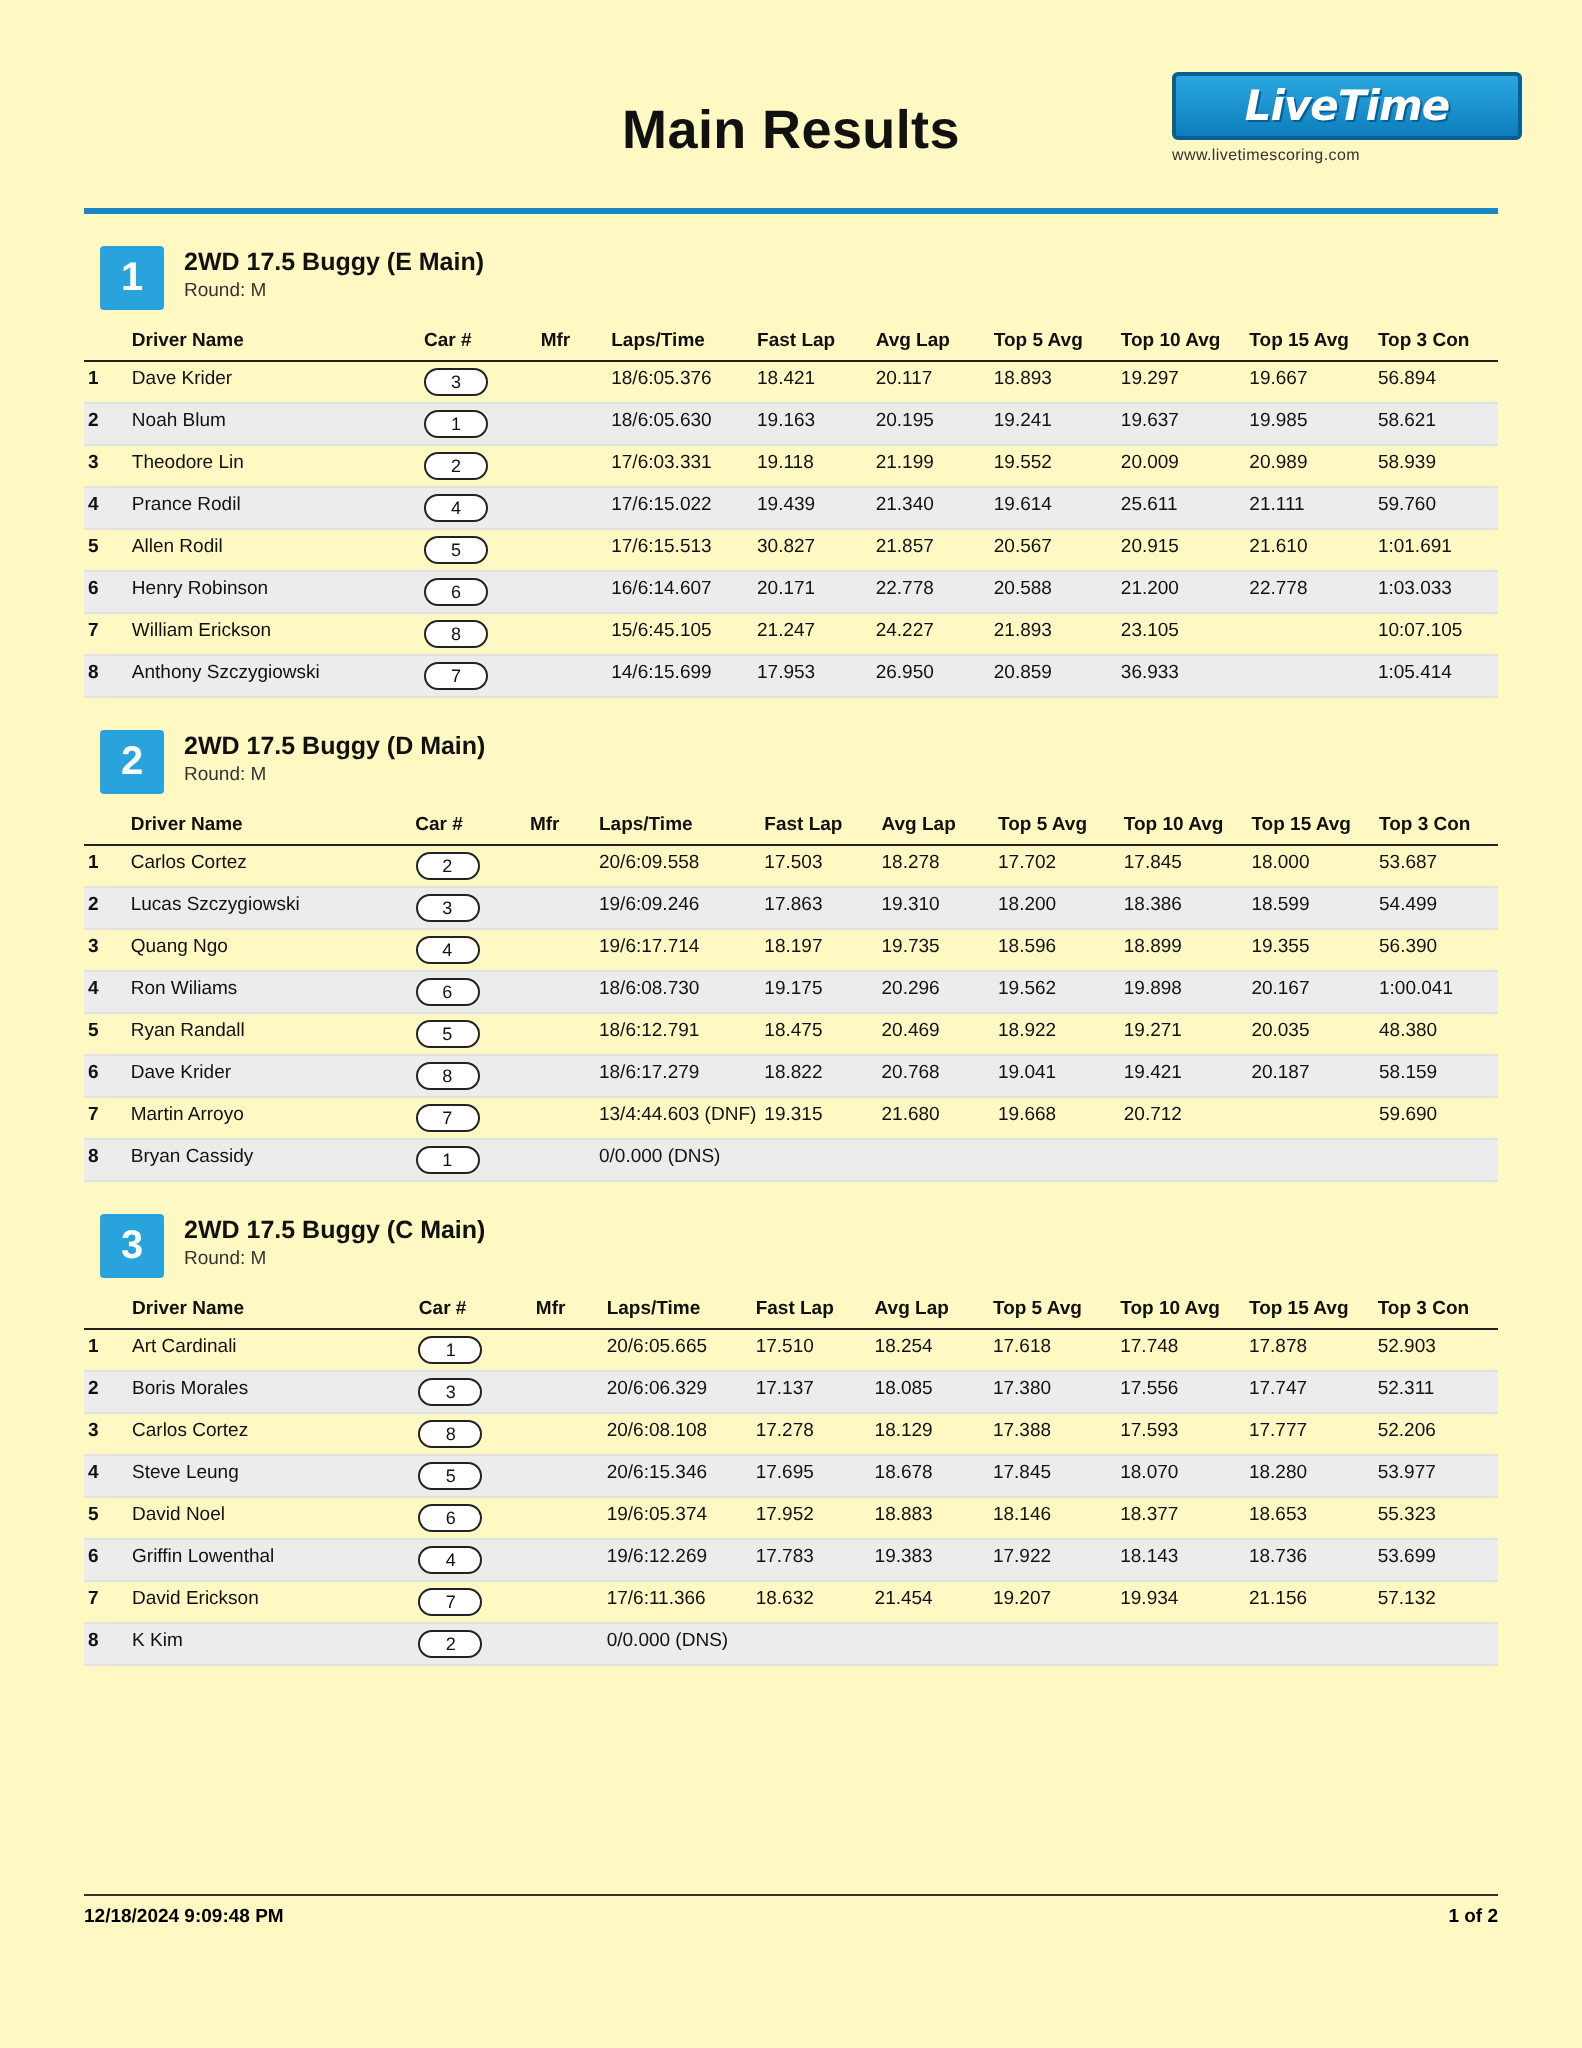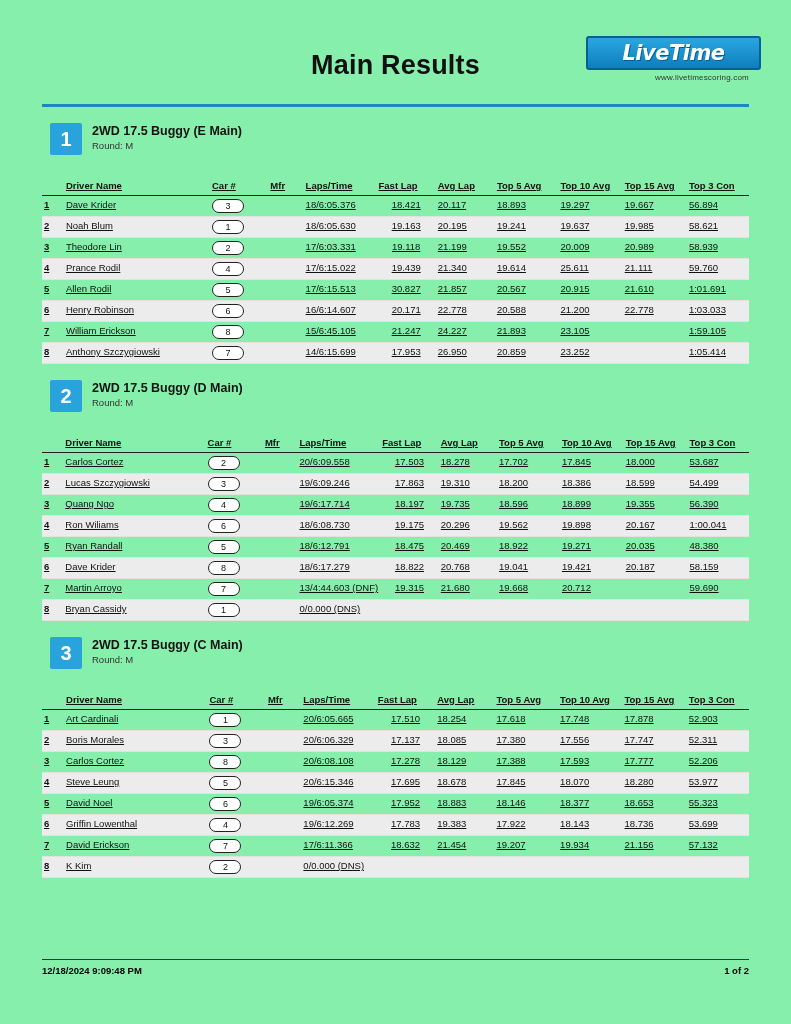--- a/index.html
+++ b/index.html
@@ -6,21 +6,21 @@
     margin: 0;
     padding: 0;
     background: #d8d8d8;
   }
   body {
     font-family: "Liberation Sans", sans-serif;
   }
   .page {
     width: 791px;
     height: 1024px;
-    background: #86efac;
+    background: #fef9c3;
     position: relative;
     box-sizing: border-box;
     padding: 0;
     overflow: hidden;
   }
   .header {
     position: relative;
     height: 100px;
   }
   .main-title {
@@ -32,21 +32,21 @@
     font-size: 27px;
     font-weight: bold;
     color: #111;
     letter-spacing: 0.2px;
   }
   .logo-wrap {
     position: absolute;
     right: 42px;
     top: 36px;
     width: 163px;
-    text-align: right;
+    text-align: left;
   }
   .logo-box {
     width: 175px;
     height: 34px;
     background: linear-gradient(#2aa7e0, #0d7ebd);
     border: 2px solid #0a5f92;
     border-radius: 3px;
     box-sizing: border-box;
     display: flex;
     align-items: center;
@@ -106,24 +106,23 @@
     color: #111;
   }
   .race-round {
     font-size: 9.5px;
     color: #333;
     margin-top: 2px;
   }
   table.results {
     width: 100%;
     border-collapse: collapse;
-    margin-top: 22px;
+    margin-top: 7px;
     font-size: 9.5px;
     color: #111;
-    text-decoration: underline;
   }
   table.results th {
     font-size: 9.5px;
     font-weight: bold;
     text-align: left;
     padding: 3px 2px 4px 2px;
     border-bottom: 1px solid #222;
     white-space: nowrap;
   }
   table.results td {
@@ -133,42 +132,42 @@
     vertical-align: top;
   }
   table.results tbody tr.alt td {
     background: #ececec;
   }
   .c-pos { width: 20px; font-weight: bold; text-align: left; padding-left: 2px !important; }
   .c-driver { width: 150px; }
   .c-car { width: 58px; }
   .c-mfr { width: 34px; }
   .c-laps { width: 72px; }
-  .c-fast { width: 58px; text-align: center; }
+  .c-fast { width: 58px; }
   .c-avg { width: 58px; }
   .c-t5 { width: 62px; }
   .c-t10 { width: 62px; }
   .c-t15 { width: 62px; }
   .c-t3 { width: 60px; }
   .carnum {
     display: inline-block;
     min-width: 20px;
     padding: 0 5px;
     border: 1px solid #222;
     border-radius: 8px;
     text-align: center;
     font-size: 9px;
     line-height: 12px;
     background: #fff;
   }
   .footer {
     position: absolute;
     left: 42px;
     right: 42px;
-    bottom: 48px;
+    bottom: 60px;
   }
   .footer-rule {
     height: 1px;
     background: #333;
     margin-bottom: 5px;
   }
   .footer-row {
     display: flex;
     align-items: flex-start;
     justify-content: space-between;
@@ -306,32 +305,32 @@
             <td class="c-pos">7</td>
             <td class="c-driver">William Erickson</td>
             <td class="c-car"><span class="carnum">8</span></td>
             <td class="c-mfr"></td>
             <td class="c-laps">15/6:45.105</td>
             <td class="c-fast">21.247</td>
             <td class="c-avg">24.227</td>
             <td class="c-t5">21.893</td>
             <td class="c-t10">23.105</td>
             <td class="c-t15"></td>
-            <td class="c-t3">1:59.105</td>
+            <td class="c-t3">10:07.105</td>
           </tr>
           <tr class="alt">
             <td class="c-pos">8</td>
             <td class="c-driver">Anthony Szczygiowski</td>
             <td class="c-car"><span class="carnum">7</span></td>
             <td class="c-mfr"></td>
             <td class="c-laps">14/6:15.699</td>
             <td class="c-fast">17.953</td>
             <td class="c-avg">26.950</td>
             <td class="c-t5">20.859</td>
-            <td class="c-t10">23.252</td>
+            <td class="c-t10">36.933</td>
             <td class="c-t15"></td>
             <td class="c-t3">1:05.414</td>
           </tr>
         </tbody>
       </table>
     </div>
 
     <div class="race-block">
       <div class="race-head">
         <div class="race-num">2</div>

